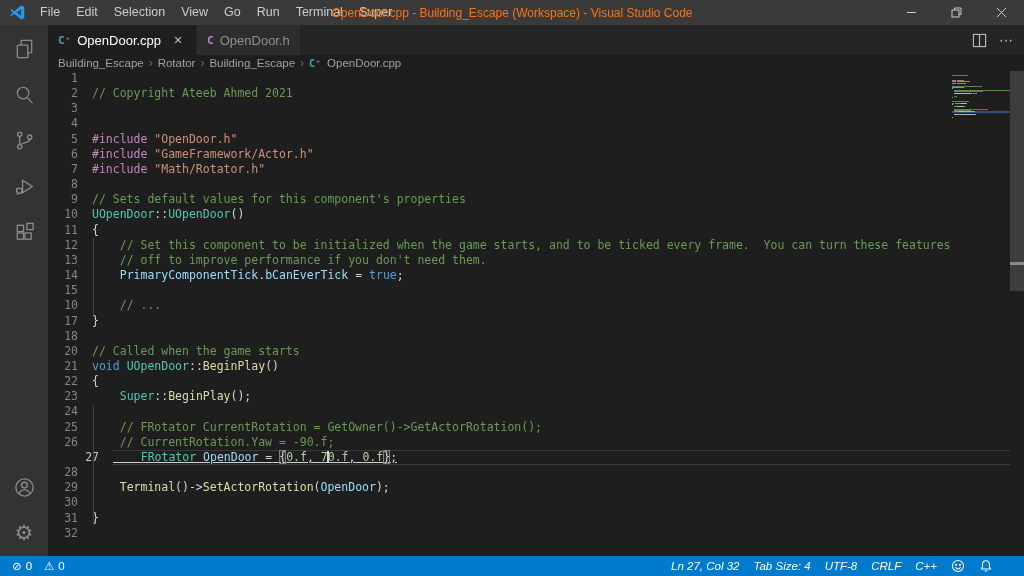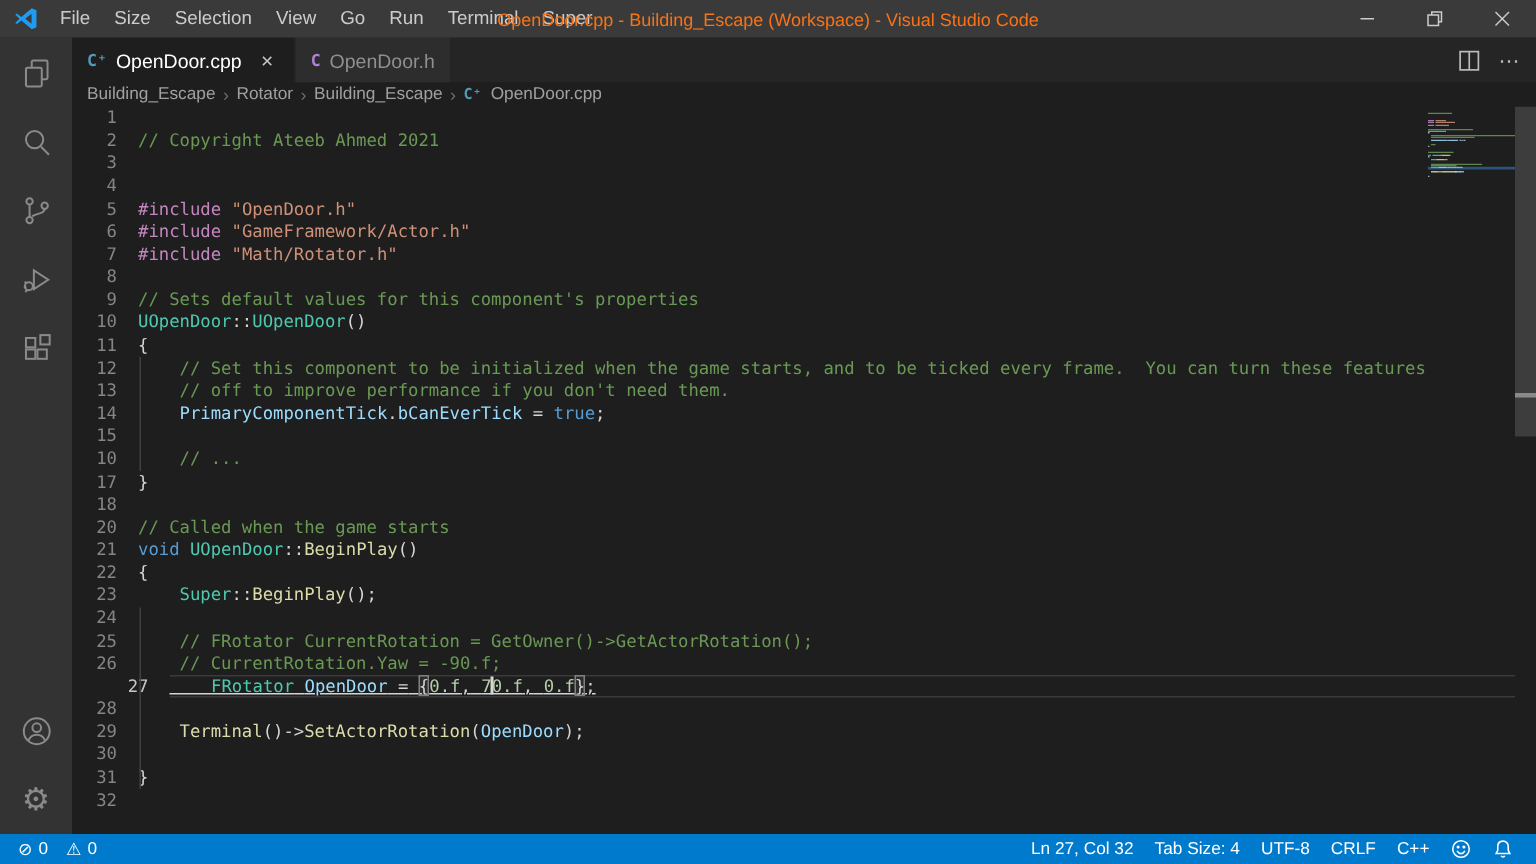--- a/index.html
+++ b/index.html
@@ -71,37 +71,37 @@
 
   
   .scrollbar { position:absolute; top:0; right:0; bottom:0; width:14px; }
   .scroll-thumb { position:absolute; top:0; left:0; right:0; height:220px; background:rgba(121,121,121,0.35); }
   .overview-decoration { position:absolute; top:191px; left:0; right:0; height:3px; background:rgba(200,200,200,0.55); }
 
   
   .statusbar { height:20px; background:#007acc; color:#ffffff; display:flex; align-items:center; font-size:11.5px; }
   .status-left { display:flex; align-items:center; padding-left:8px; gap:4px; }
   .status-item { display:flex; align-items:center; gap:4px; padding:0 4px; height:20px; cursor:default; }
-  .status-right { margin-left:auto; display:flex; align-items:center; padding-right:8px; }
+  .status-right { margin-left:auto; display:flex; align-items:center; padding-right:24px;font-style:italic; }
   .status-right .status-item { padding:0 7px; }
   .status-glyph { font-family:"DejaVu Sans", sans-serif; font-size:11.5px; }
   .status-right svg { stroke:#ffffff; fill:none; stroke-width:1.2; }
 </style>
 </head>
 <body>
 
 <div class="app">
 
   <div class="titlebar">
     <svg class="vscode-logo" viewBox="0 0 24 24">
       <path fill="#1f9cf0" d="M17.2 2.1 21.6 4v16L17.2 21.9 7.4 13.6 3.2 16.9 1.6 16l4-4-4-4 1.6-.9 4.2 3.3 9.8-8.3zM17 7.4 11 12l6 4.6V7.4z"></path>
     </svg>
     <div class="menubar">
         <span class="menu-item">File</span>
-        <span class="menu-item">Size</span>
+        <span class="menu-item">Edit</span>
         <span class="menu-item">Selection</span>
         <span class="menu-item">View</span>
         <span class="menu-item">Go</span>
         <span class="menu-item">Run</span>
         <span class="menu-item">Terminal</span>
         <span class="menu-item">Super</span>
       </div>
     <div class="win-title">OpenDoor.cpp - Building_Escape (Workspace) - Visual Studio Code</div>
     <div class="win-controls">
       <div class="win-btn">

